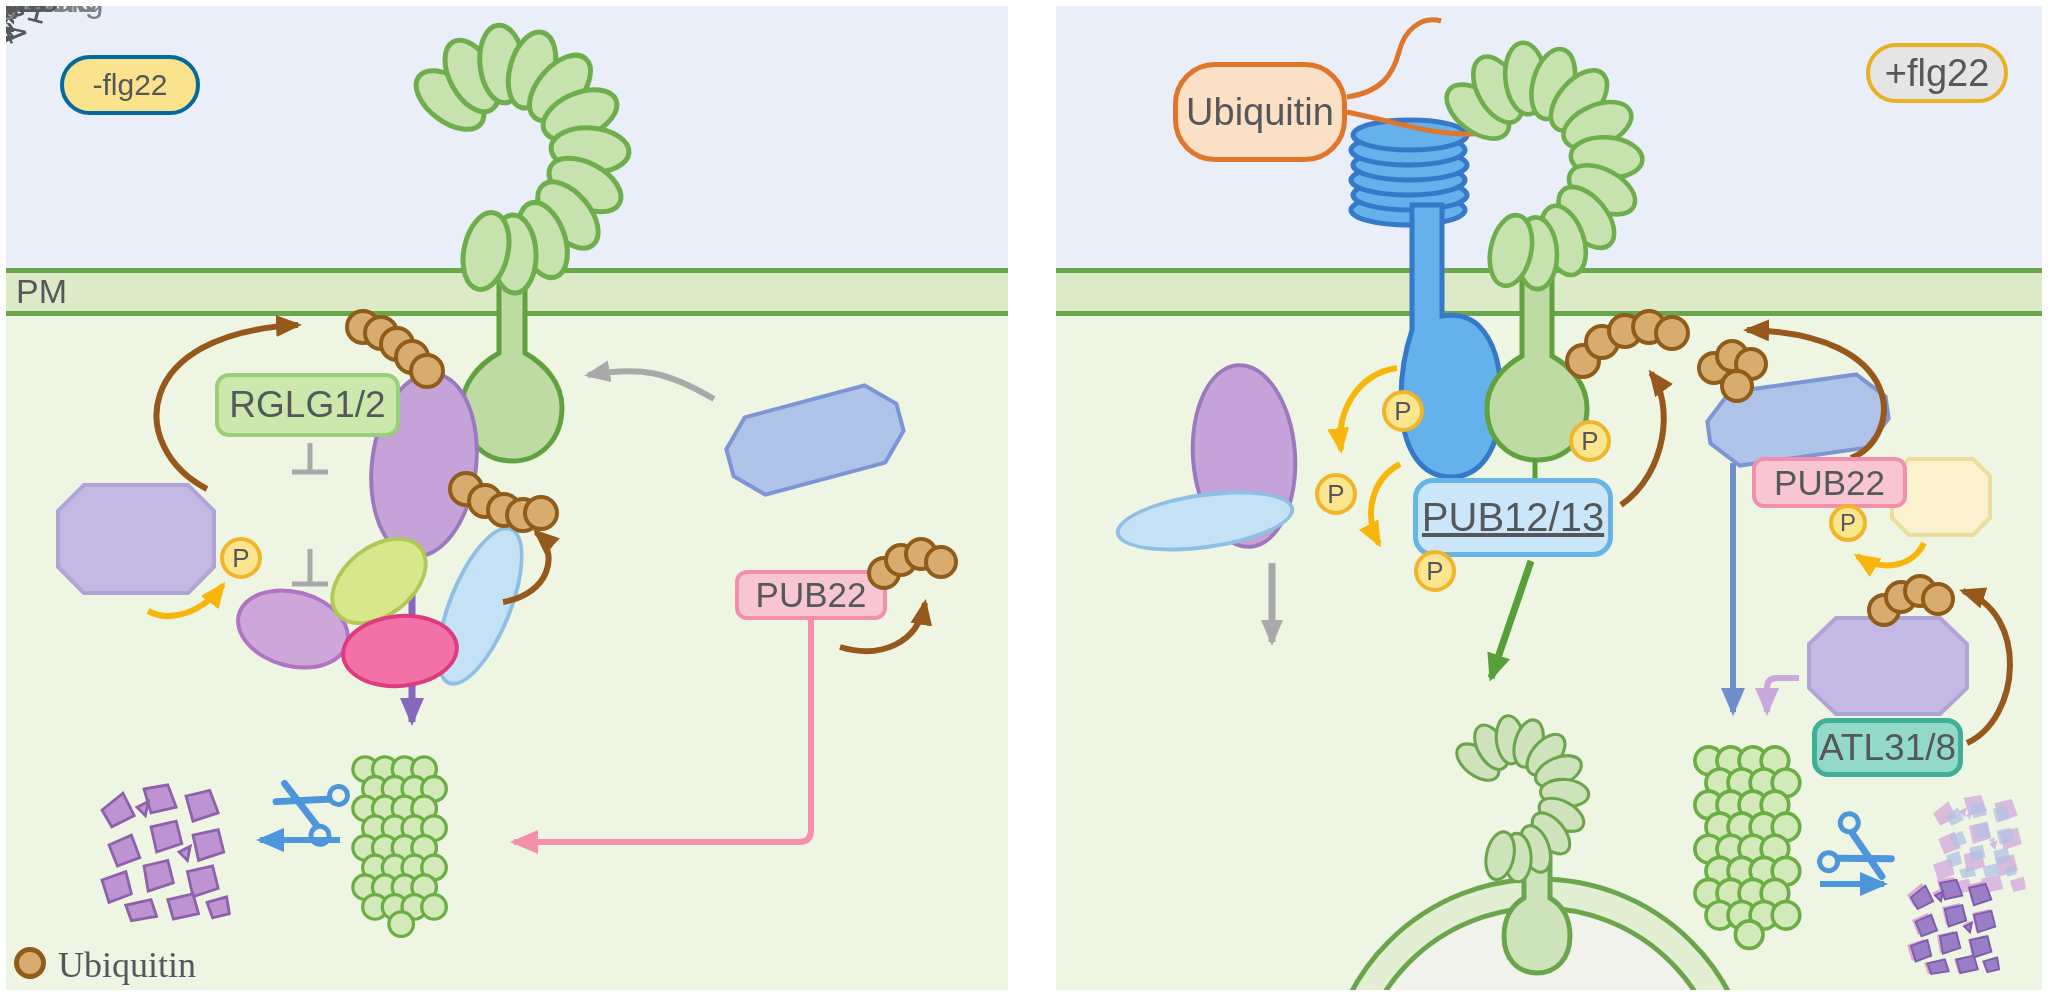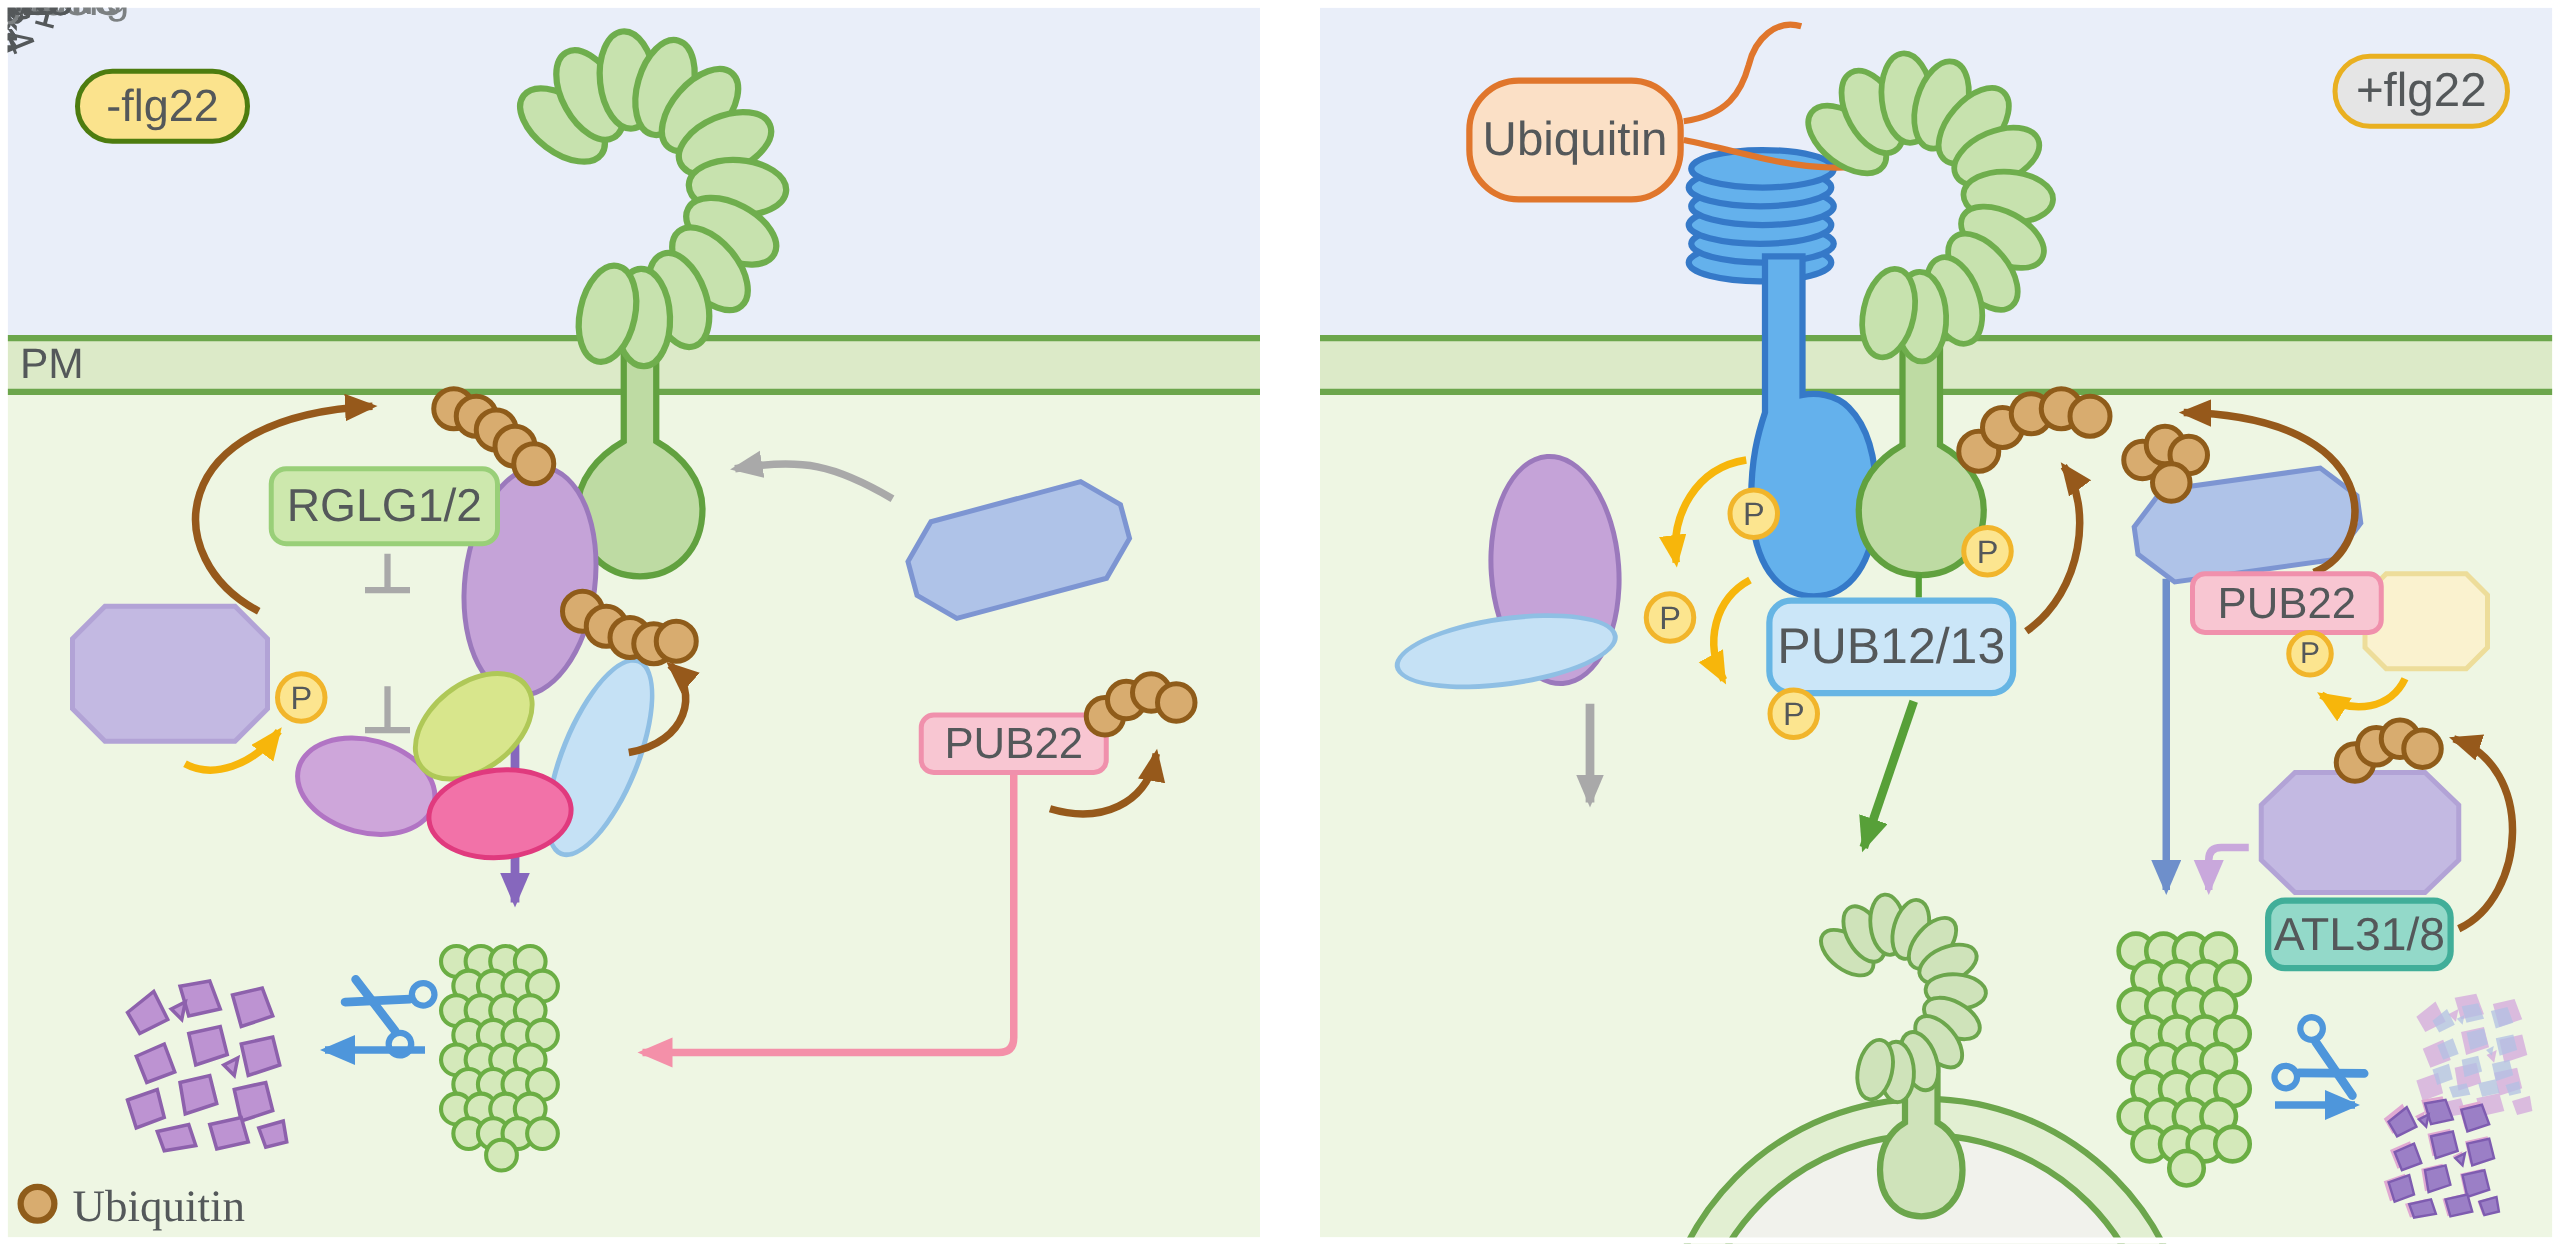--- a/index.html
+++ b/index.html
@@ -215,26 +215,26 @@
   </svg>
 
   <div class="ell" style="left:448px;top:521px;width:64px;height:170px;background:#C5E1F5;border:4px solid #8FBFE4;transform:rotate(22deg);"></div>
   <div class="ell" style="left:370px;top:371px;width:108px;height:188px;background:#C5A3D8;border:4px solid #9B79BC;transform:rotate(7deg);"></div>
   <div class="ell" style="left:235px;top:590px;width:116px;height:78px;background:#CEA6DA;border:4px solid #B174C4;transform:rotate(15deg);"></div>
   <div class="ell" style="left:324px;top:545px;width:110px;height:72px;background:#D8E68C;border:4px solid #AFC857;transform:rotate(-38deg);"></div>
   <div class="ell" style="left:341px;top:614px;width:118px;height:74px;background:#F272A8;border:4px solid #E03A7E;transform:rotate(-5deg);"></div>
   <div class="ell" style="left:1191px;top:363px;width:106px;height:186px;background:#C5A3D8;border:4px solid #9B79BC;transform:rotate(-4deg);"></div>
   <div class="ell" style="left:1115px;top:493px;width:180px;height:56px;background:#C5E1F5;border:4px solid #8FBFE4;transform:rotate(-8deg);"></div>
 
-  <div class="pill" style="left:60px;top:55px;width:140px;height:60px;border-radius:30px;background:#FBE38D;border:4px solid #4d7c0f;font-size:36px;">-flg22</div>
+  <div class="pill" style="left:60px;top:55px;width:140px;height:60px;border-radius:30px;background:#FBE38D;border:4px solid #0369a1;font-size:30px;">-flg22</div>
   <div class="pill" style="left:215px;top:373px;width:185px;height:64px;border-radius:14px;background:#CDE8AD;border:4px solid #99CF78;font-size:37px;">RGLG1/2</div>
   <div class="pill" style="left:735px;top:570px;width:152px;height:50px;border-radius:12px;background:#F8C6D2;border:4px solid #F090AC;font-size:35px;">PUB22</div>
   <div class="pill" style="left:1173px;top:62px;width:174px;height:100px;border-radius:42px;background:#FBE0C6;border:5px solid #E0762C;font-size:38px;">Ubiquitin</div>
   <div class="pill" style="left:1866px;top:43px;width:142px;height:60px;border-radius:30px;background:#e5e5e5;border:4px solid #E9B021;font-size:38px;">+flg22</div>
-  <div class="pill" style="left:1413px;top:478px;width:200px;height:79px;border-radius:20px;background:#CBE6F8;border:5px solid #66B5E4;font-size:40px;">PUB12/13</div>
+  <div class="pill" style="left:1413px;top:478px;width:200px;height:79px;border-radius:20px;background:#CBE6F8;border:5px solid #66B5E4;font-size:40px;text-decoration:underline;">PUB12/13</div>
   <div class="pill" style="left:1752px;top:457px;width:155px;height:51px;border-radius:12px;background:#F8C6D2;border:4px solid #F090AC;font-size:35px;">PUB22</div>
   <div class="pill" style="left:1812px;top:718px;width:151px;height:59px;border-radius:16px;background:#93D9C9;border:5px solid #41AE99;font-size:37px;">ATL31/8</div>
 
   <svg class="layer" width="2048" height="995" viewBox="0 0 2048 995">
     <defs>
       <marker id="mBrownF" markerUnits="userSpaceOnUse" markerWidth="28" markerHeight="24" refX="22" refY="11" orient="auto">
           <path d="M0 0 L26 11 L0 22 Z" fill="#96591B"></path>
         </marker>
       <marker id="mYellowF" markerUnits="userSpaceOnUse" markerWidth="28" markerHeight="24" refX="22" refY="11" orient="auto">
           <path d="M0 0 L26 11 L0 22 Z" fill="#F7B60B"></path>

